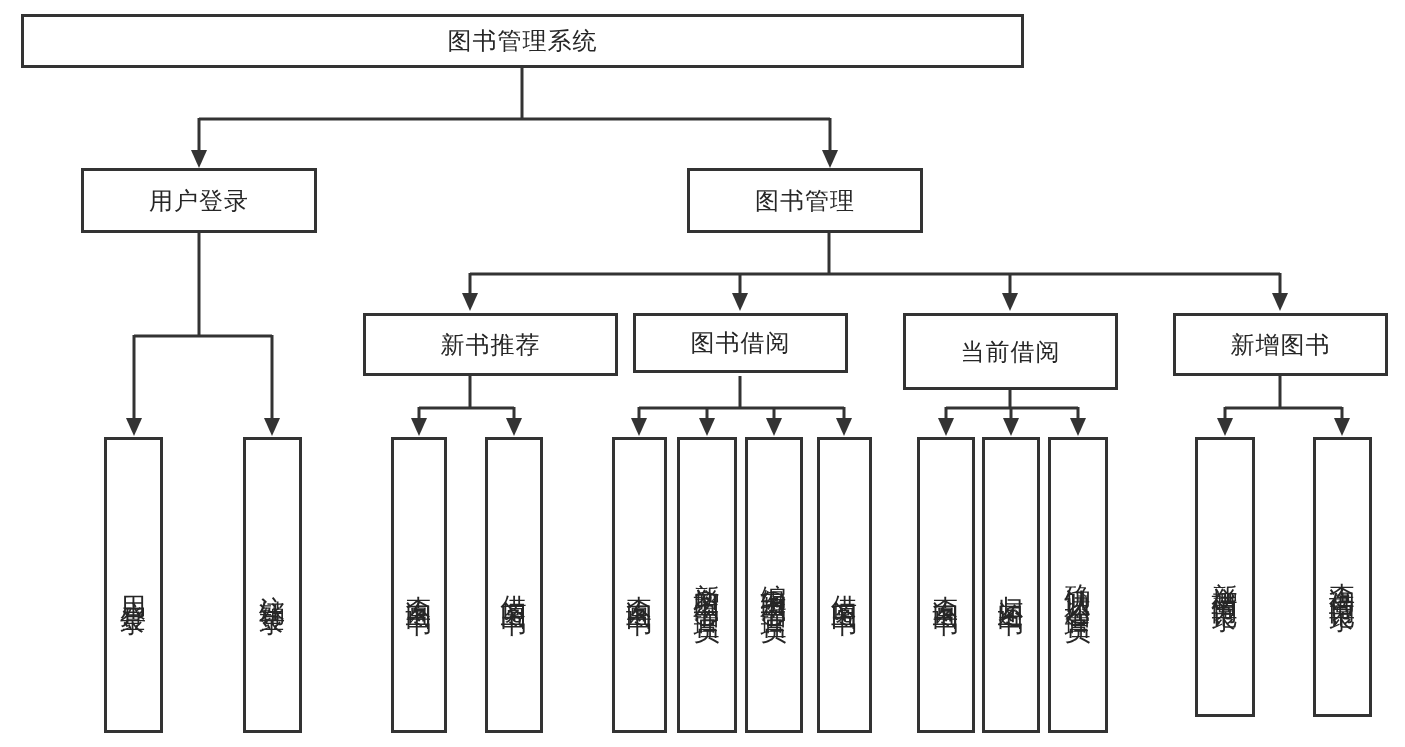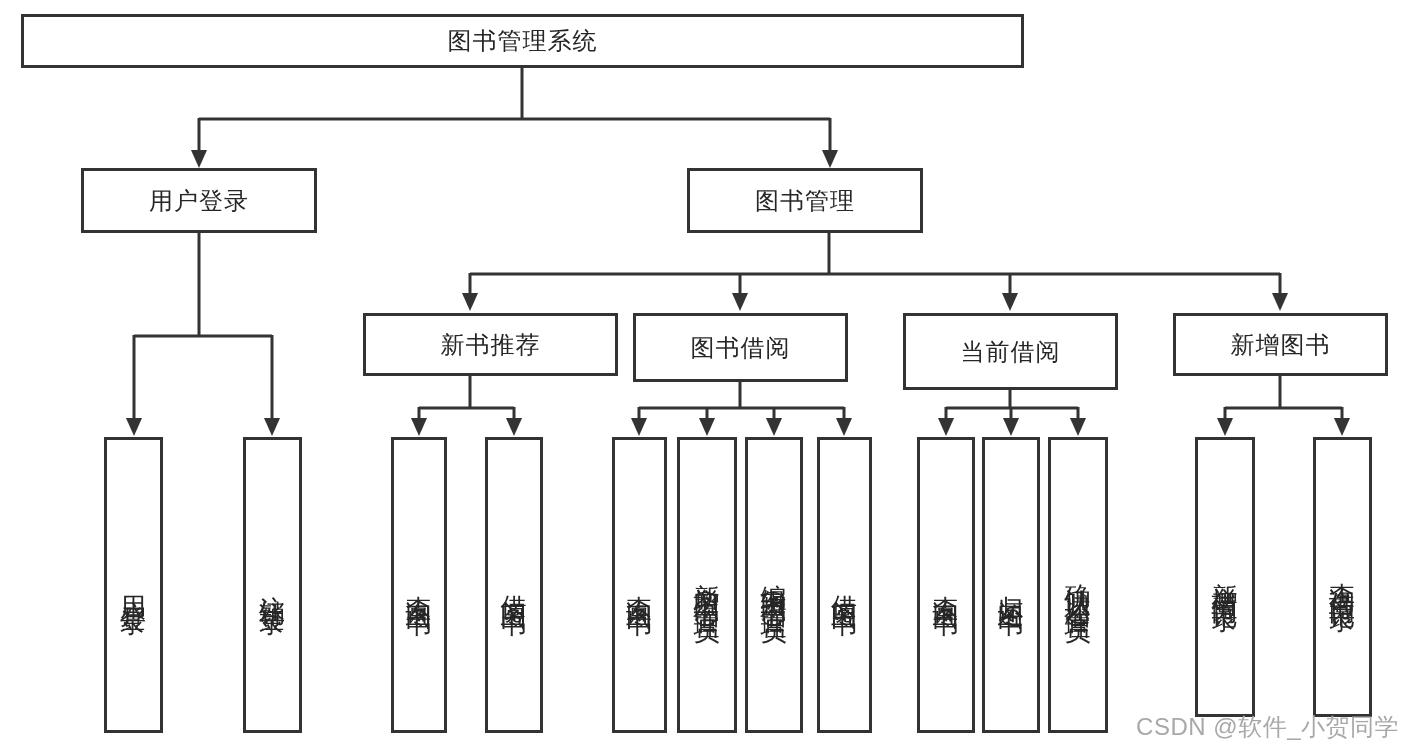--- a/index.html
+++ b/index.html
@@ -112,21 +112,21 @@
   <div class="box" style="left:81px;top:168px;width:236px;height:65px">
     <span class="hlabel">用户登录</span>
   </div>
   <div class="box" style="left:687px;top:168px;width:236px;height:65px">
     <span class="hlabel">图书管理</span>
   </div>
 
   <div class="box" style="left:363px;top:313px;width:255px;height:63px">
     <span class="hlabel">新书推荐</span>
   </div>
-  <div class="box" style="left:633px;top:313px;width:215px;height:69px">
+  <div class="box" style="left:633px;top:313px;width:215px;height:60px">
     <span class="hlabel">图书借阅</span>
   </div>
   <div class="box" style="left:903px;top:313px;width:215px;height:77px">
     <span class="hlabel">当前借阅</span>
   </div>
   <div class="box" style="left:1173px;top:313px;width:215px;height:63px">
     <span class="hlabel">新增图书</span>
   </div>
 
   <div class="box" style="left:104px;top:437px;width:59px;height:296px">
@@ -166,15 +166,14 @@
     <span class="vtext">确认归还（管理员）</span>
   </div>
 
   <div class="box" style="left:1195px;top:437px;width:60px;height:280px">
     <span class="vtext">新增借阅记录</span>
   </div>
   <div class="box" style="left:1313px;top:437px;width:59px;height:280px">
     <span class="vtext">查询借阅记录</span>
   </div>
 
-  <div class="watermark">CSDN @软件_小贺同学</div>
 
 </div>
 
 </body></html>

